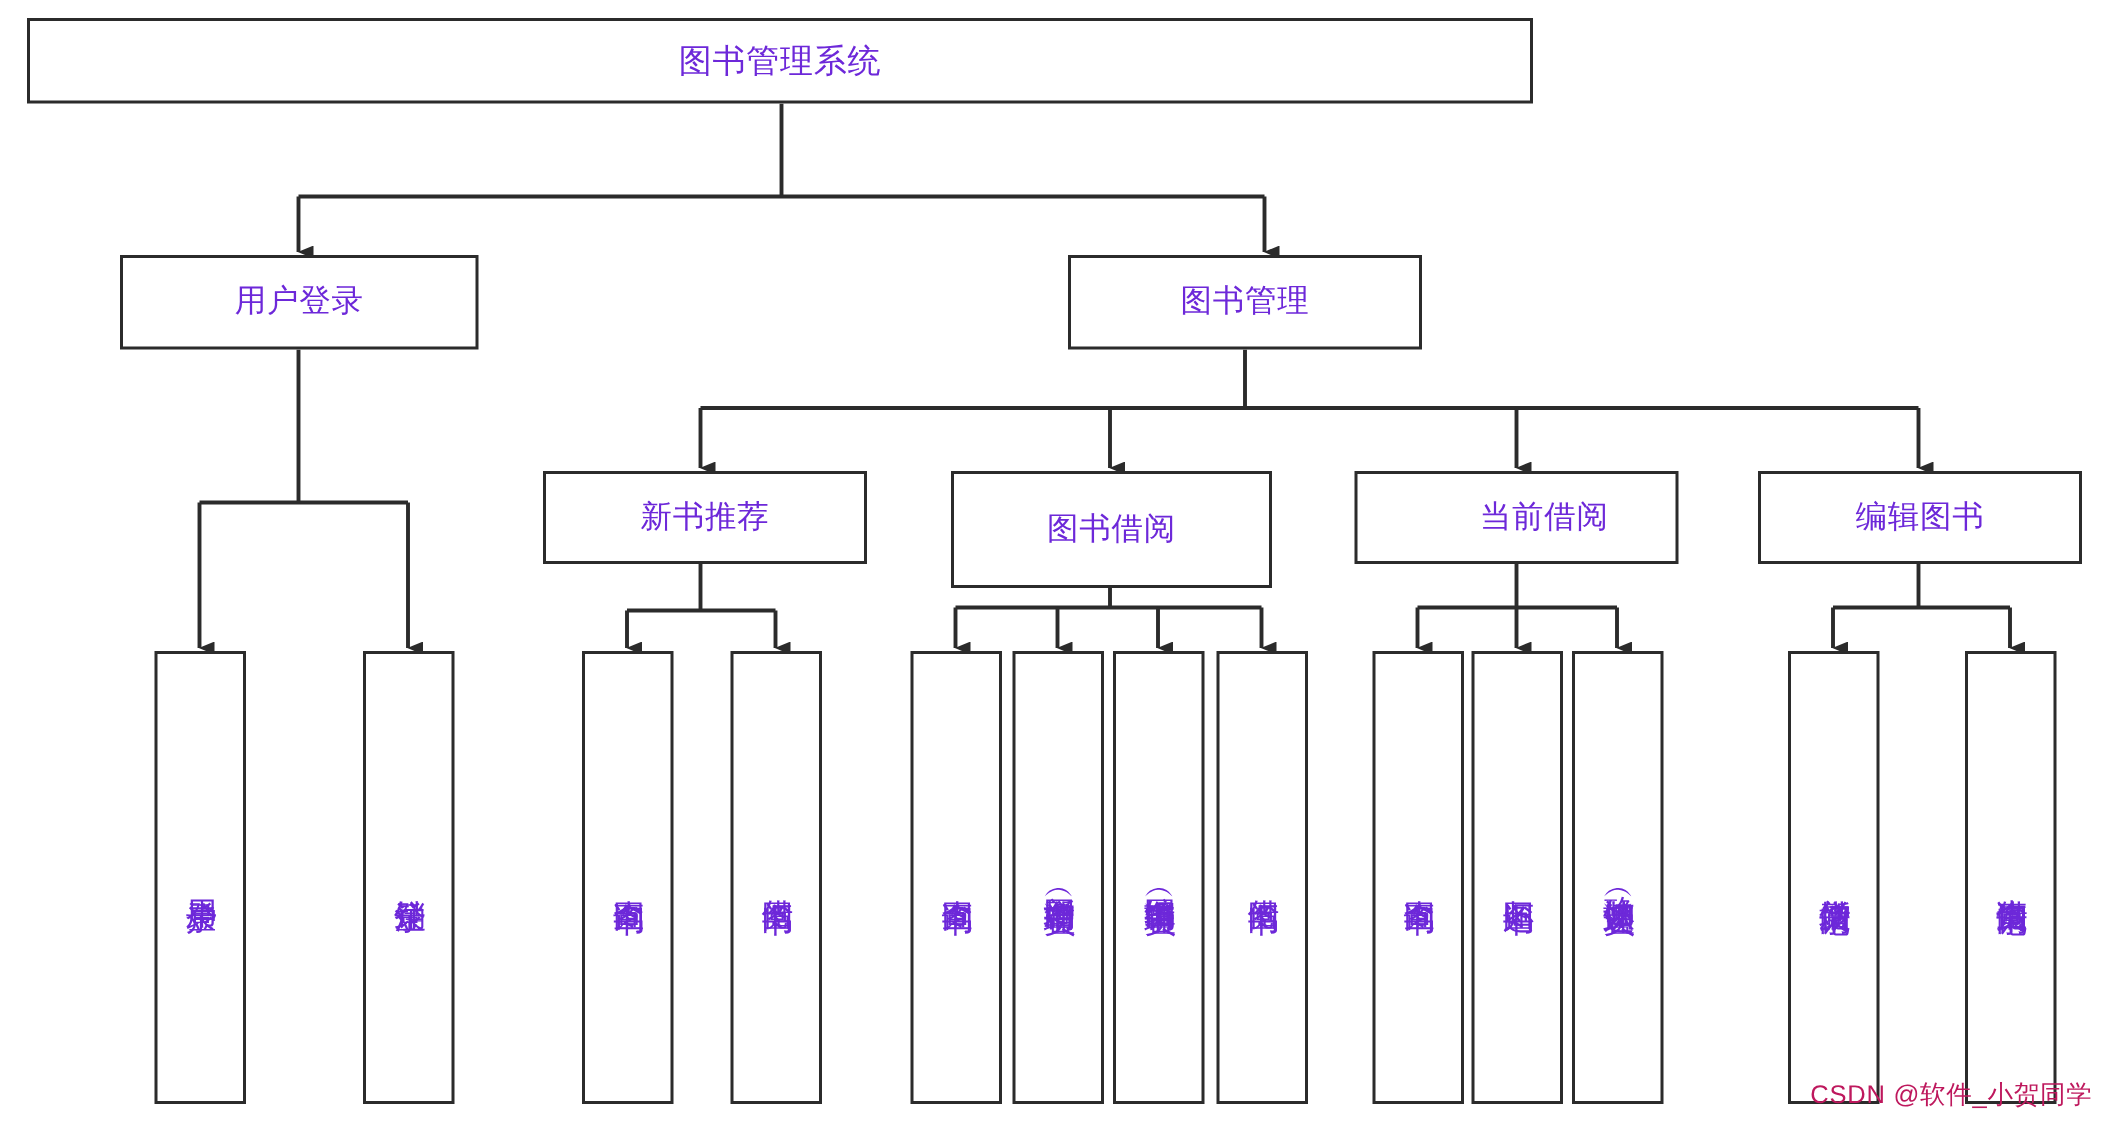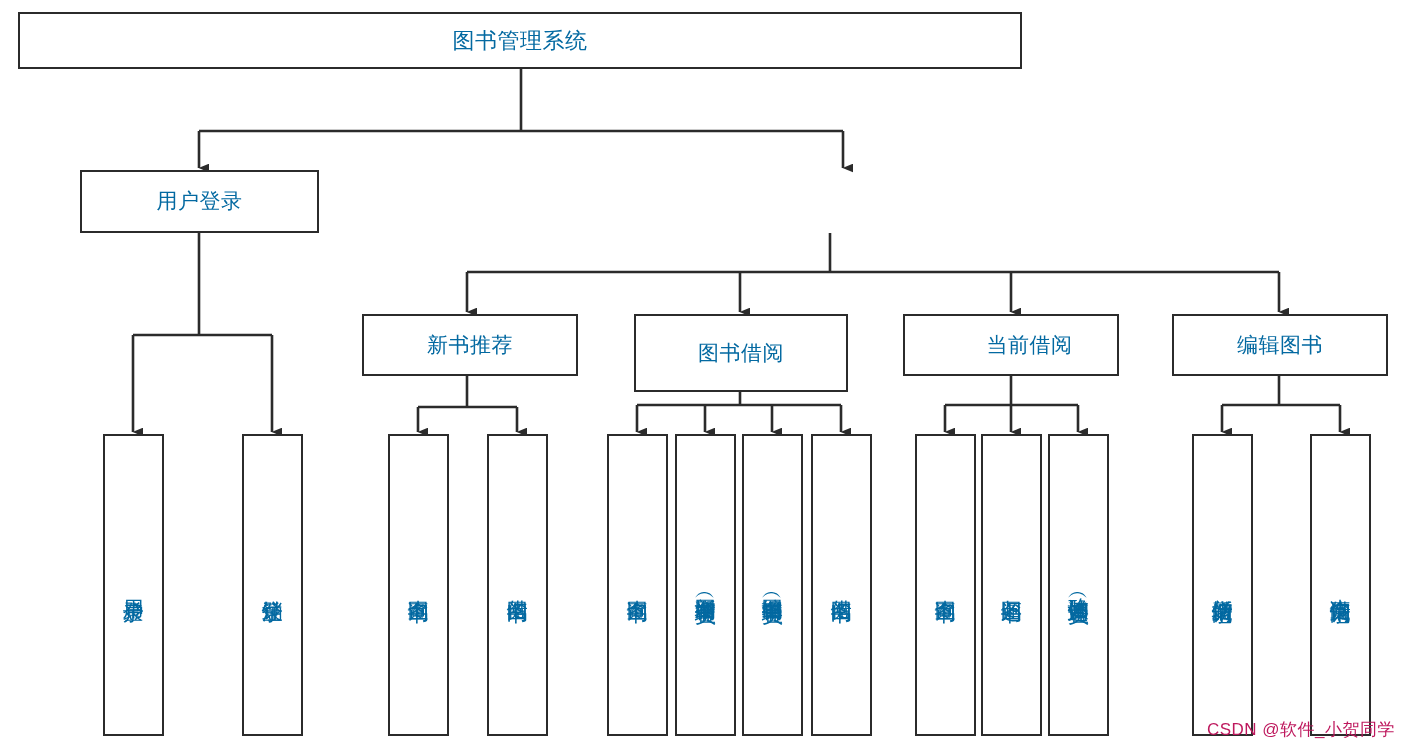--- a/index.html
+++ b/index.html
@@ -33,21 +33,21 @@
     border: 2px solid #2b2b2b;
     display: flex;
     align-items: center;
     justify-content: center;
     color: #1c1c1c;
   }
   .node-label {
     display: block;
     text-align: center;
     line-height: 1.15;
-    color: #0369a1;
+    color: #6d28d9;
     font-weight: 400;
   }
   
   .node.horiz .node-label {
     font-size: 21px;
     letter-spacing: 0.5px;
     white-space: nowrap;
   }
   .node.root .node-label {
     font-size: 22px;
@@ -133,20 +133,23 @@
     </g>
   </svg>
 
   <div class="node horiz root" style="left:18px; top:12px; width:1004px; height:57px;">
     <span class="node-label">图书管理系统</span>
   </div>
 
   <div class="node horiz" style="left:80px; top:170px; width:239px; height:63px;">
     <span class="node-label">用户登录</span>
   </div>
+  <div class="node horiz" style="left:712px; top:170px; width:236px; height:63px;">
+    <span class="node-label">图书管理</span>
+  </div>
 
   <div class="node horiz" style="left:362px; top:314px; width:216px; height:62px;justify-content:center;">
     <span class="node-label">新书推荐</span>
   </div>
   <div class="node horiz" style="left:634px; top:314px; width:214px; height:78px;">
     <span class="node-label">图书借阅</span>
   </div>
   <div class="node horiz" style="left:903px; top:314px; width:216px; height:62px;padding-left:37px;">
     <span class="node-label">当前借阅</span>
   </div>

